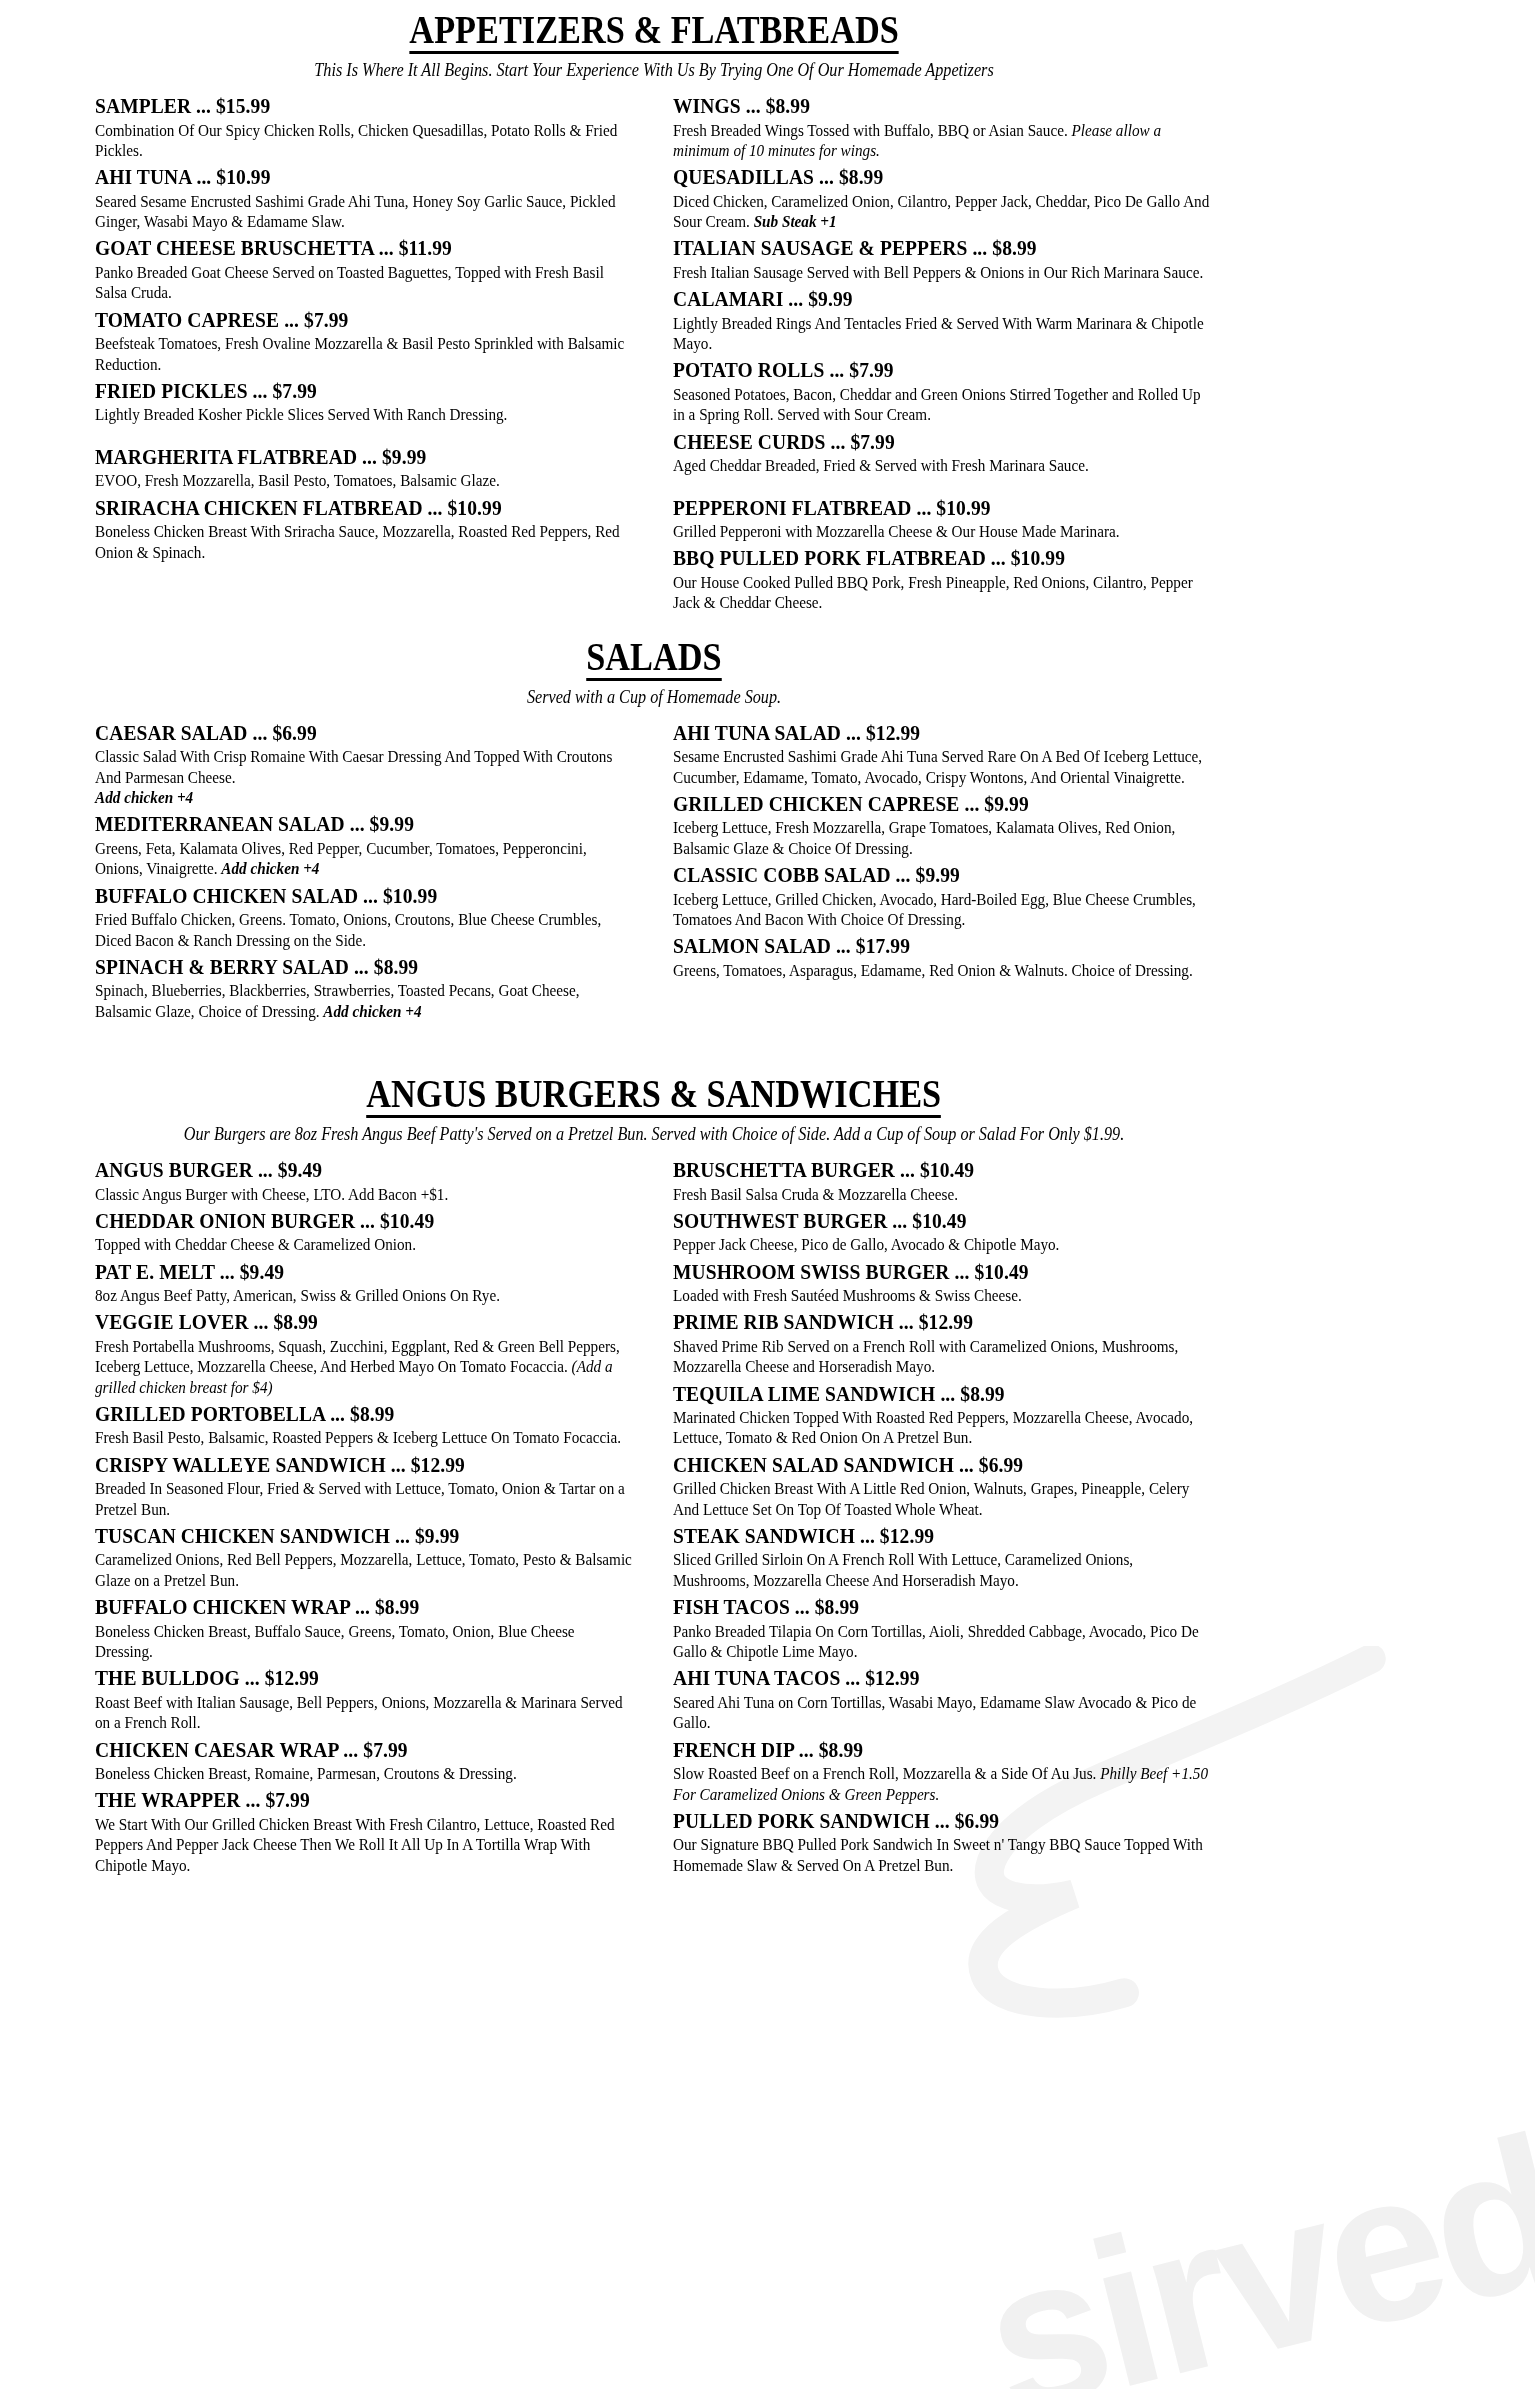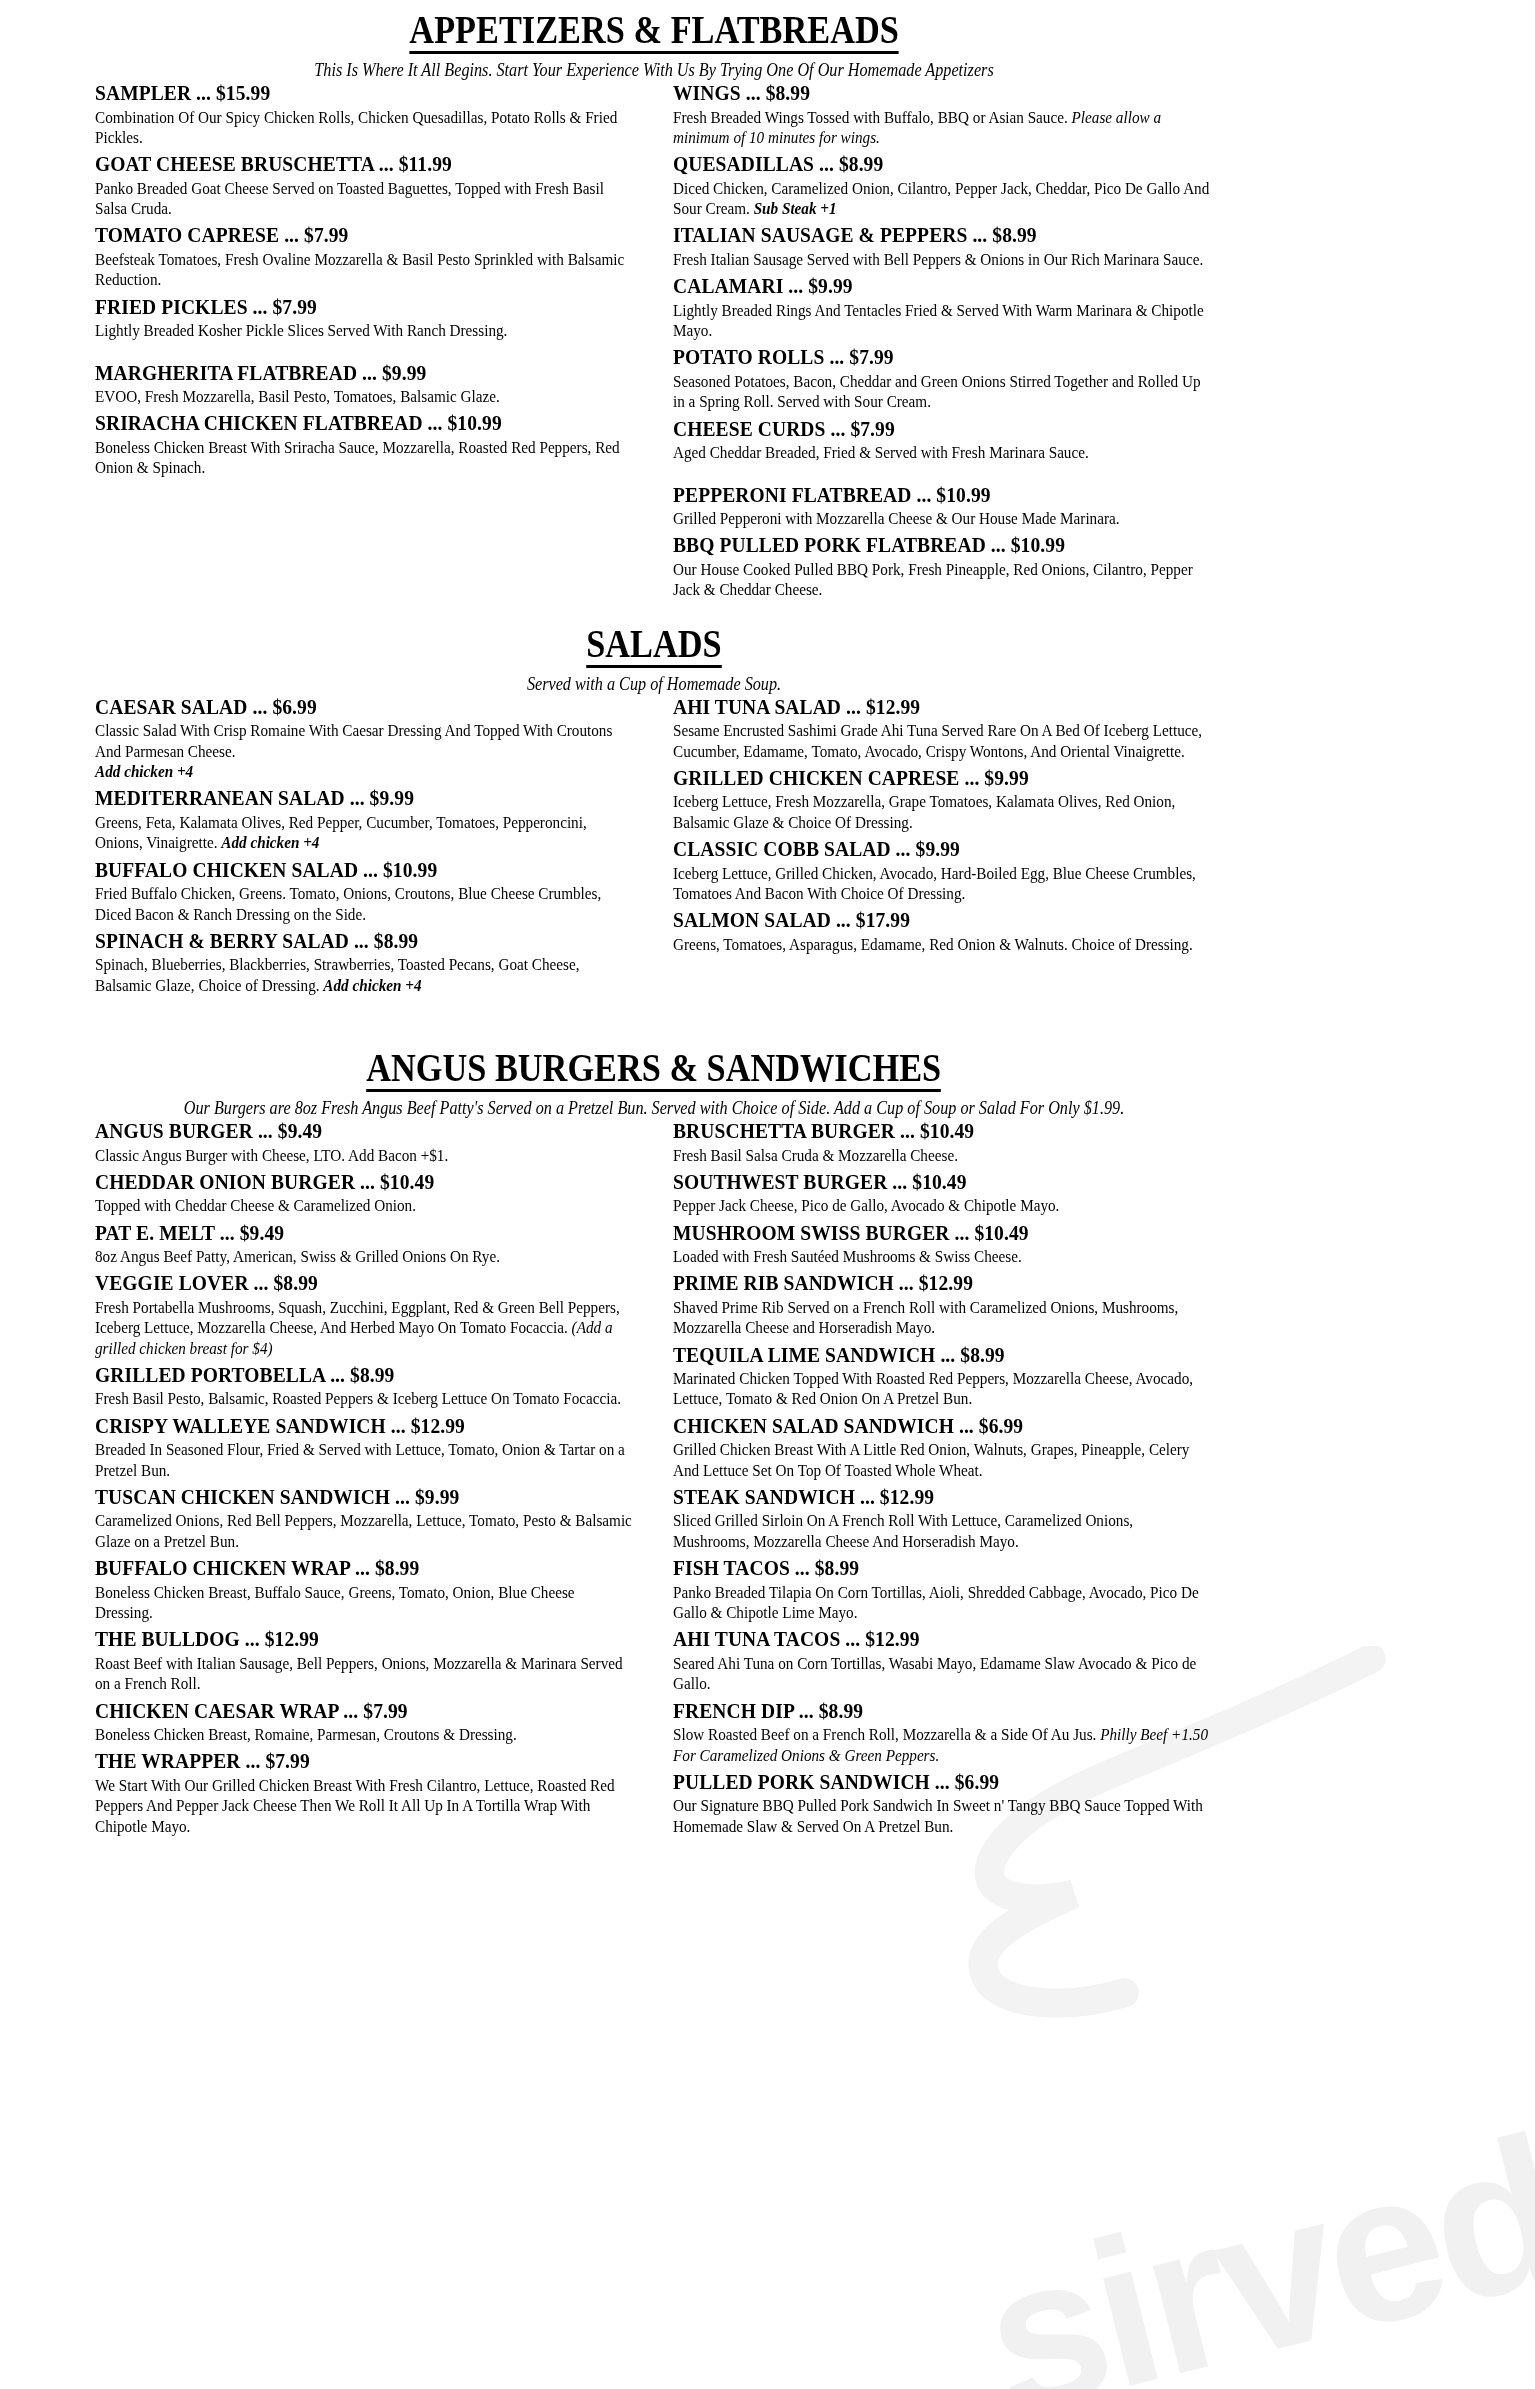--- a/index.html
+++ b/index.html
@@ -74,21 +74,21 @@
     line-height: 1.15;
     margin-top: 6.3px;
     transform: scaleX(0.9);
     white-space: nowrap;
   }
 
   
   .cols {
     display: flex;
     gap: 38px;
-    margin-top: 0;
+    margin-top: 13px;
   }
   .col {
     flex: 1 1 0;
     min-width: 0;
   }
 
   .item { margin-bottom: 3.8px; }
   .item.gap-top { margin-top: 19px; }
 
   .item-name {
@@ -141,20 +141,24 @@
       <div class="section-title">APPETIZERS &amp; FLATBREADS</div>
       <div class="section-sub">This Is Where It All Begins.  Start Your Experience With Us By Trying One Of Our Homemade Appetizers</div>
     </div>
     <div class="cols">
       <div class="col">
           <div class="item">
             <div class="item-name">SAMPLER ... $15.99</div>
             <div class="item-desc">Combination Of Our Spicy Chicken Rolls, Chicken Quesadillas, Potato Rolls &amp; Fried Pickles.</div>
           </div>
           <div class="item">
+            <div class="item-name">AHI TUNA ... $10.99</div>
+            <div class="item-desc">Seared Sesame Encrusted Sashimi Grade Ahi Tuna, Honey Soy Garlic Sauce, Pickled Ginger, Wasabi Mayo &amp; Edamame Slaw.</div>
+          </div>
+          <div class="item">
             <div class="item-name">GOAT CHEESE BRUSCHETTA ... $11.99</div>
             <div class="item-desc">Panko Breaded Goat Cheese Served on Toasted Baguettes, Topped with Fresh Basil Salsa Cruda.</div>
           </div>
           <div class="item">
             <div class="item-name">TOMATO CAPRESE ... $7.99</div>
             <div class="item-desc">Beefsteak Tomatoes, Fresh Ovaline Mozzarella &amp; Basil Pesto Sprinkled with Balsamic Reduction.</div>
           </div>
           <div class="item">
             <div class="item-name">FRIED PICKLES ... $7.99</div>
             <div class="item-desc">Lightly Breaded Kosher Pickle Slices Served With Ranch Dressing.</div>

